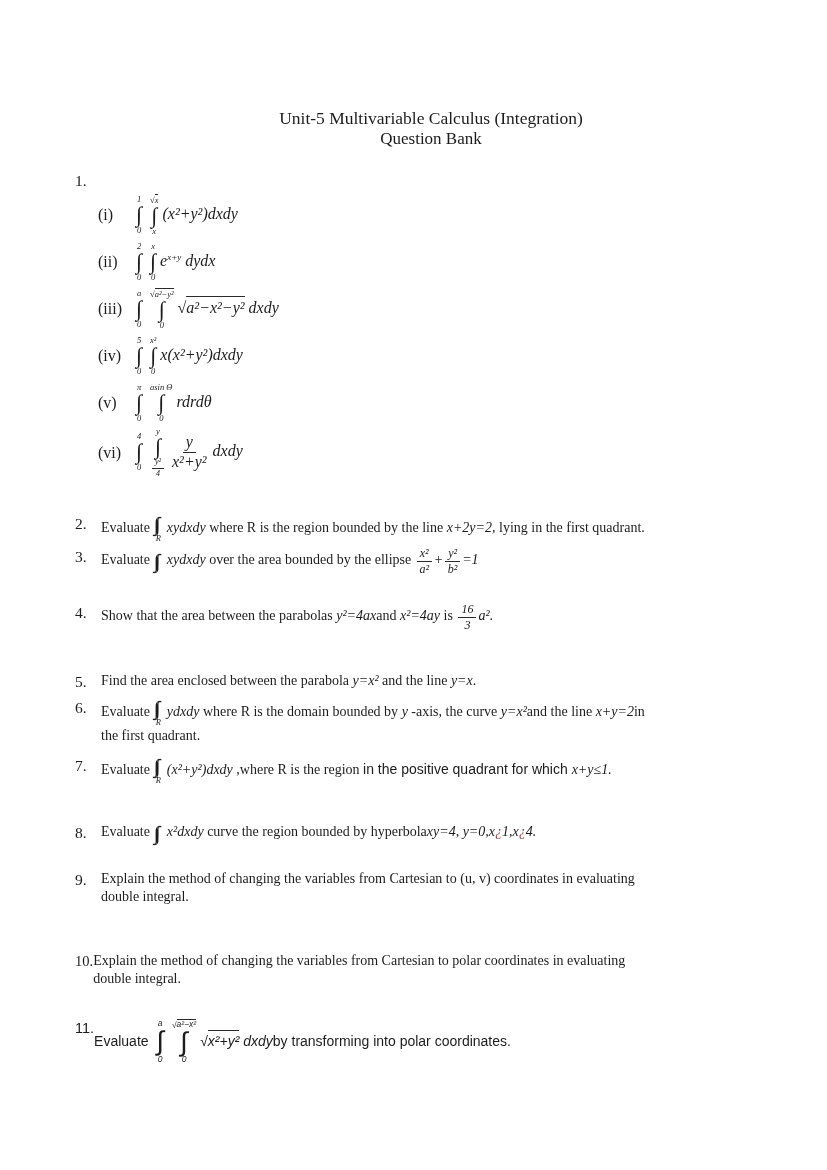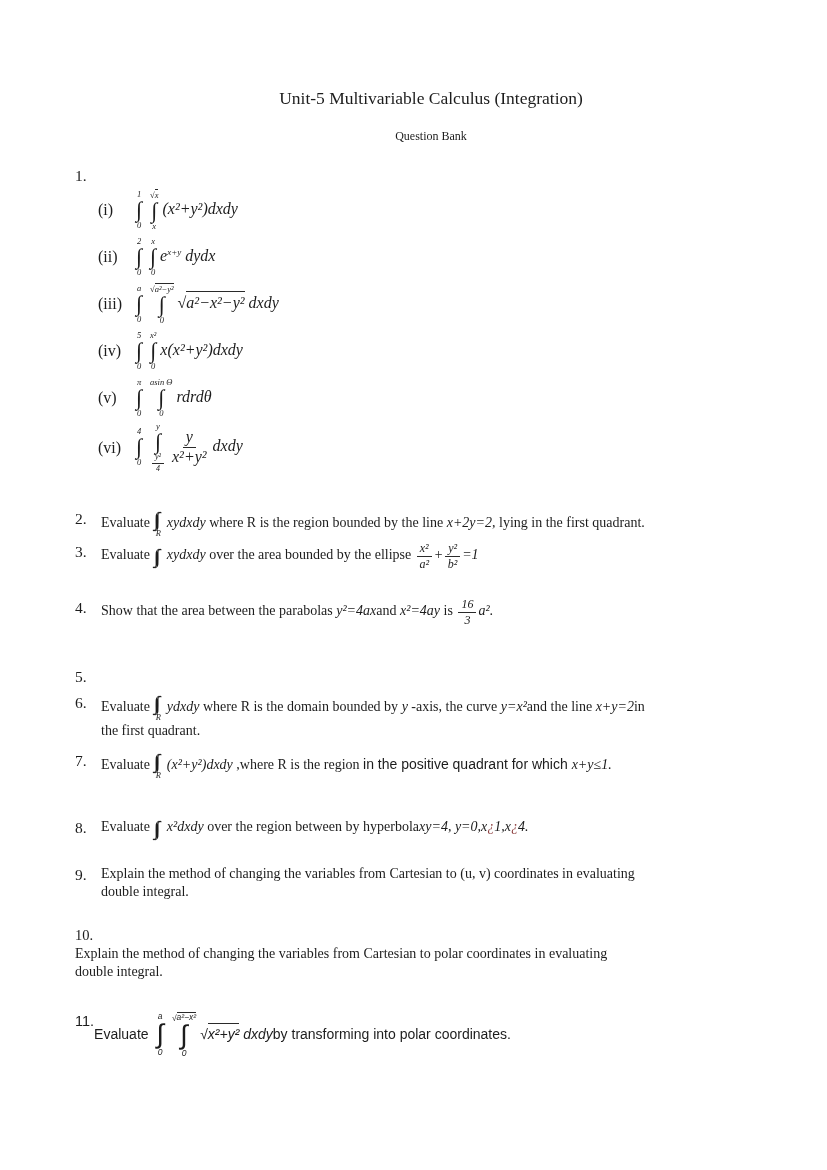--- a/index.html
+++ b/index.html
@@ -3,22 +3,22 @@
 <meta charset="utf-8">
 <style>
   html,body { margin:0; padding:0; }
   body {
     width:827px; height:1170px; background:#ffffff; overflow:hidden;
     font-family:"Liberation Serif", serif; color:#1c1c1c;
   }
   .page { width:827px; height:1170px; position:relative; }
   .content { padding:88px 40px 0 75px; }
 
-  .doc-title { text-align:center; font-size:17.5px; }
-  .doc-subtitle { text-align:center; font-size:12px; margin-top:20px; }
+  .doc-title { text-align:center; font-size:17.5px;margin-top:20px; }
+  .doc-subtitle { text-align:center; font-size:17px; }
 
   .qrow { display:flex; align-items:flex-start; font-size:14px; line-height:1.32; }
   .qnum { width:26px; flex-shrink:0; font-size:15.5px; }
   .qnum.tight { width:auto; font-size:14.5px; }
   .qbody { flex:1; }
 
   .m { font-style:italic;text-align:center; }
   .sans { font-family:Liberation Sans, sans-serif; }
 
   
@@ -52,21 +52,21 @@
 
   .q1block { margin-top:22px; }
   .q2row { margin-top:36px; }
   .q3row { margin-top:4px; }
   .q4row { margin-top:28px; }
   .q5row { margin-top:40px; }
   .q6row { margin-top:6px; }
   .q7row { margin-top:10px; }
   .q8row { margin-top:38px; }
   .q9row { margin-top:26px; }
-  .q10row { margin-top:24px;flex-direction:column; }
+  .q10row { margin-top:45px; }
   .q11row { margin-top:30px; }
 
   .redq { color:#8a3a3a; font-style:italic; }
   sup.supm { font-size:9px; }
 </style>
 </head>
 <body>
 
 <div class="page">
   <div class="content">
@@ -204,20 +204,23 @@
       <div class="qbody">
         <span>Show that the area between the parabolas </span><span class="m">y²=4ax</span><span>and </span><span class="m">x²=4ay</span><span> is </span><span class="frac mid">
             <span class="num">16</span>
             <span class="den">3</span>
           </span><span class="m">a²</span><span>.</span>
       </div>
     </div>
 
     <div class="qrow q5row">
       <div class="qnum">5.</div>
+      <div class="qbody">
+        <span>Find the area enclosed between the parabola </span><span class="m">y=x²</span><span> and the line </span><span class="m">y=x</span><span>.</span>
+      </div>
     </div>
 
     <div class="qrow q6row">
       <div class="qnum">6.</div>
       <div class="qbody">
         <div>
           <span>Evaluate</span><span class="dintg">
               <span class="ds">∫∫</span>
               <span class="dr">R</span>
             </span><span class="m">ydxdy</span><span> where R is the domain bounded by </span><span class="m">y</span><span> -axis, the curve </span><span class="m">y=x²</span><span>and the line </span><span class="m">x+y=2</span><span>in</span>
@@ -234,21 +237,21 @@
             <span class="dr">R</span>
           </span><span class="m">(x²+y²)dxdy</span><span> ,where R is the region </span><span class="sans">in the positive quadrant for which </span><span class="m">x+y≤1.</span>
       </div>
     </div>
 
     <div class="qrow q8row">
       <div class="qnum">8.</div>
       <div class="qbody">
         <span>Evaluate</span><span class="dintg">
             <span class="ds">∫∫</span>
-          </span><span class="m">x²dxdy</span><span> over the region between by hyperbola</span><span class="m">xy=4</span><span>, </span><span class="m">y=0,</span><span class="m">x</span><span class="redq">¿</span><span class="m">1,</span><span class="m">x</span><span class="redq">¿</span><span class="m">4.</span>
+          </span><span class="m">x²dxdy</span><span> curve the region bounded by hyperbola</span><span class="m">xy=4</span><span>, </span><span class="m">y=0,</span><span class="m">x</span><span class="redq">¿</span><span class="m">1,</span><span class="m">x</span><span class="redq">¿</span><span class="m">4.</span>
       </div>
     </div>
 
     <div class="qrow q9row">
       <div class="qnum">9.</div>
       <div class="qbody">
         <div>Explain the method of changing the variables from Cartesian to (u, v) coordinates in evaluating</div>
         <div>double integral.</div>
       </div>
     </div>

